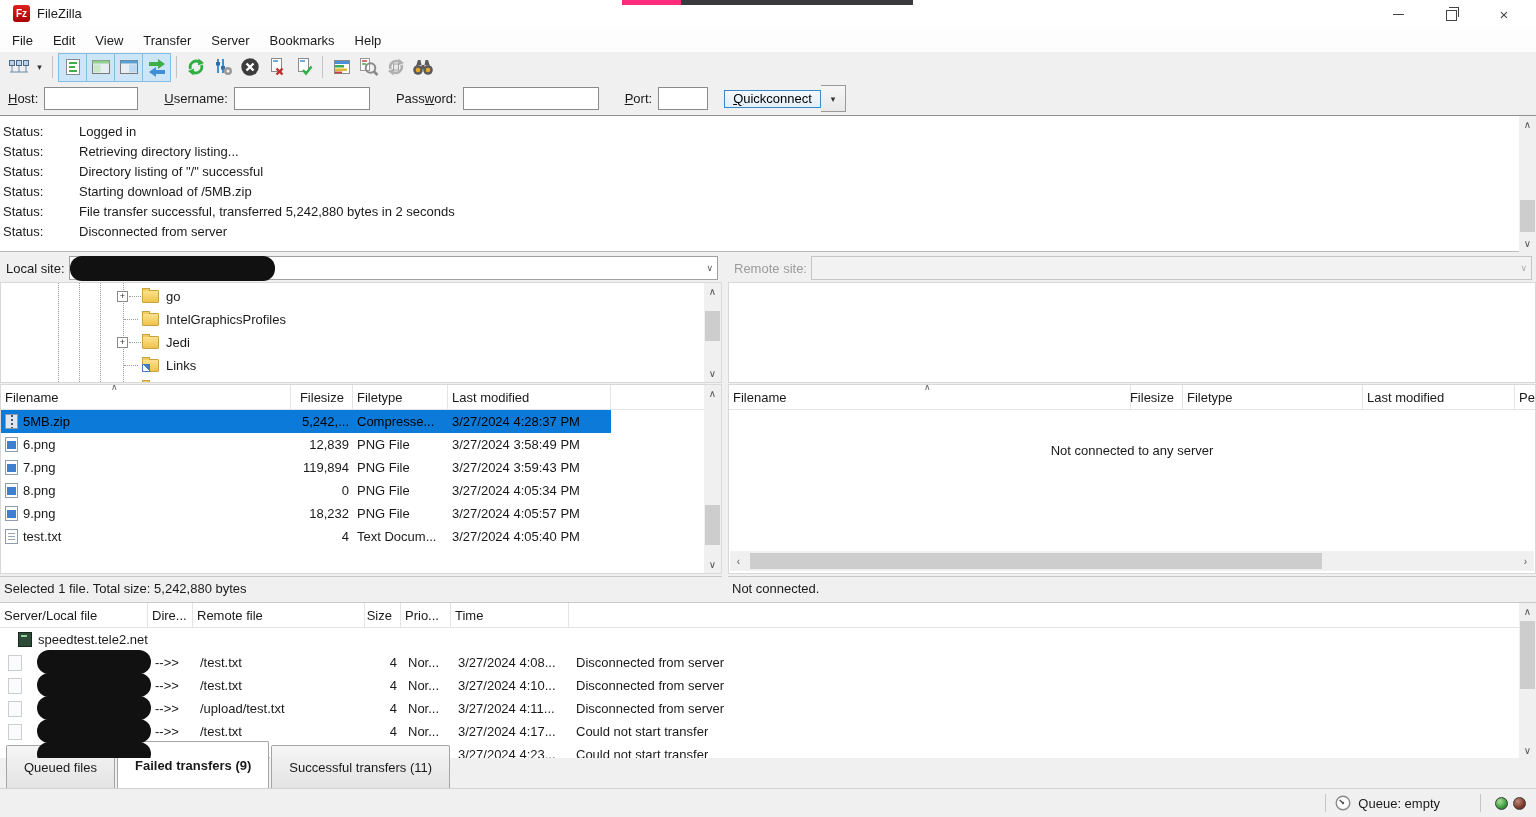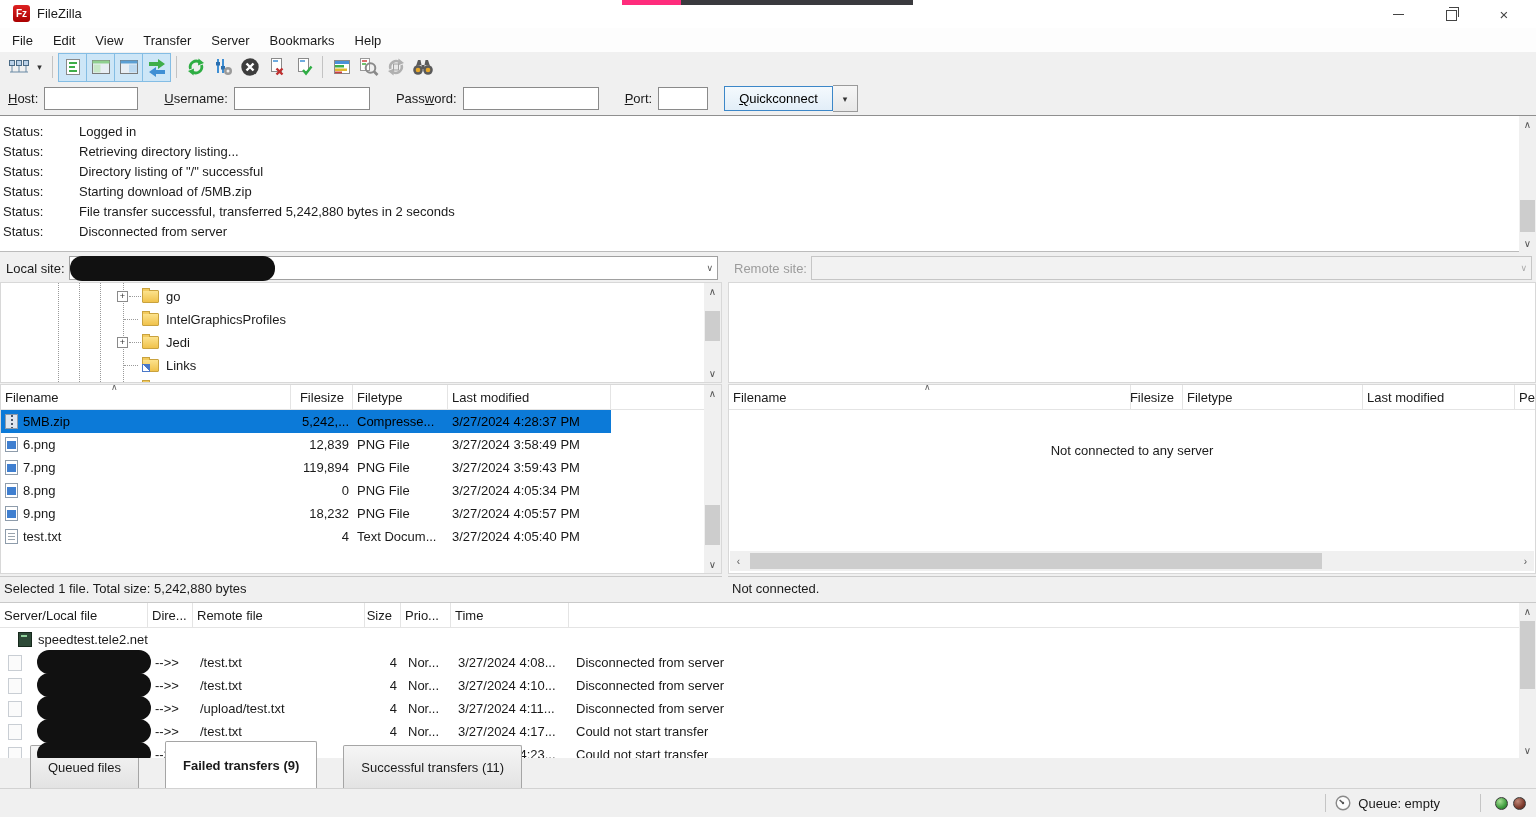--- a/index.html
+++ b/index.html
@@ -32,21 +32,21 @@
   .tbtn.toggled + .tbtn.toggled{border-left:none;}
   .tsep{width:1px;height:22px;background:#c3c3c3;margin:0 5px;flex:none;}
   .ddbtn{width:15px;height:26px;display:flex;align-items:center;justify-content:center;font-size:9px;color:#333;}
 
   
   .quickbar{left:0;top:82px;width:1536px;height:33px;background:#f0f0f0;display:flex;align-items:center;padding-left:8px;}
   .qlabel{margin-right:6px;}
   .qinput{height:21px;border:1px solid #8a8a8a;background:#fff;font:inherit;padding:0 3px;}
   .in-host{width:86px;margin-right:26px;} .in-user{width:128px;margin-right:26px;}
   .in-pass{width:128px;margin-right:26px;} .in-port{width:42px;margin-right:16px;}
-  .qc-btn{height:25px;padding:0 14px;background:linear-gradient(#f4f9fd,#e2eef8);border:1px solid #3c87c8;font:inherit;}
+  .qc-btn{height:18px;padding:0 8px;background:linear-gradient(#f4f9fd,#e2eef8);border:1px solid #3c87c8;font:inherit;}
   .qc-dd{height:25px;width:24px;background:linear-gradient(#f6f6f6,#e8e8e8);border:1px solid #9a9a9a;border-left:none;
          display:flex;align-items:center;justify-content:center;font-size:9px;color:#333;}
 
   
   .statuslog{left:0;top:115px;width:1536px;height:137px;background:#fff;border-top:1px solid #8f8f8f;border-bottom:1px solid #bbb;padding-top:5px;}
   .slrow{display:flex;height:20px;align-items:center;padding-left:3px;}
   .sllabel{width:76px;flex:none;}
 
   
   .vsb{position:absolute;right:0;width:17px;background:#f0f0f0;box-sizing:border-box;}
@@ -116,21 +116,21 @@
   .qrow{height:23px;display:flex;align-items:center;position:relative;}
   .qcell{box-sizing:border-box;padding-left:7px;overflow:hidden;white-space:nowrap;flex:none;}
   .srv-icon{width:12px;height:13px;margin:0 6px 0 18px;background:#2e4a38;border:1px solid #16281c;position:relative;flex:none;}
   .srv-icon:after{content:"";position:absolute;left:2px;top:2px;width:6px;height:2px;background:#8fd09a;}
   .q-fileicon{width:12px;height:14px;background:#fbfbfb;border:1px solid #c9ced4;margin-left:8px;flex:none;}
   .blob.q{left:37px;width:114px;height:24px;top:-1px;}
 
   
   .tabsbar{left:0;top:758px;width:1536px;height:30px;background:#f0f0f0;display:flex;align-items:flex-end;padding-left:6px;}
   .tab{height:24px;display:flex;align-items:center;padding:9px 17px;background:linear-gradient(#f5f5f5,#e3e3e3);
-       border:1px solid #a5a5a5;border-bottom:none;margin-right:2px;border-radius:2px 2px 0 0;margin-left:24px;}
+       border:1px solid #a5a5a5;border-bottom:none;margin-right:2px;border-radius:2px 2px 0 0;}
   .tab.active{height:28px;background:#fff;font-weight:bold;}
 
   
   .statusbar{left:0;top:788px;width:1536px;height:29px;background:#f0f0f0;border-top:1px solid #d2d2d2;
              display:flex;align-items:center;justify-content:flex-end;padding-right:10px;}
   .sb-sep{width:1px;height:18px;background:#c5c5c5;margin:0 9px;}
   .led{width:11px;height:11px;border-radius:50%;margin-left:5px;}
   .led.green{background:radial-gradient(circle at 35% 30%,#a8e096,#3f9c3f 60%,#236023);border:1px solid #3a3a3a;}
   .led.red{background:radial-gradient(circle at 35% 30%,#c08878,#7d3b2d 60%,#4f241a);border:1px solid #3a3a3a;}
 </style>

